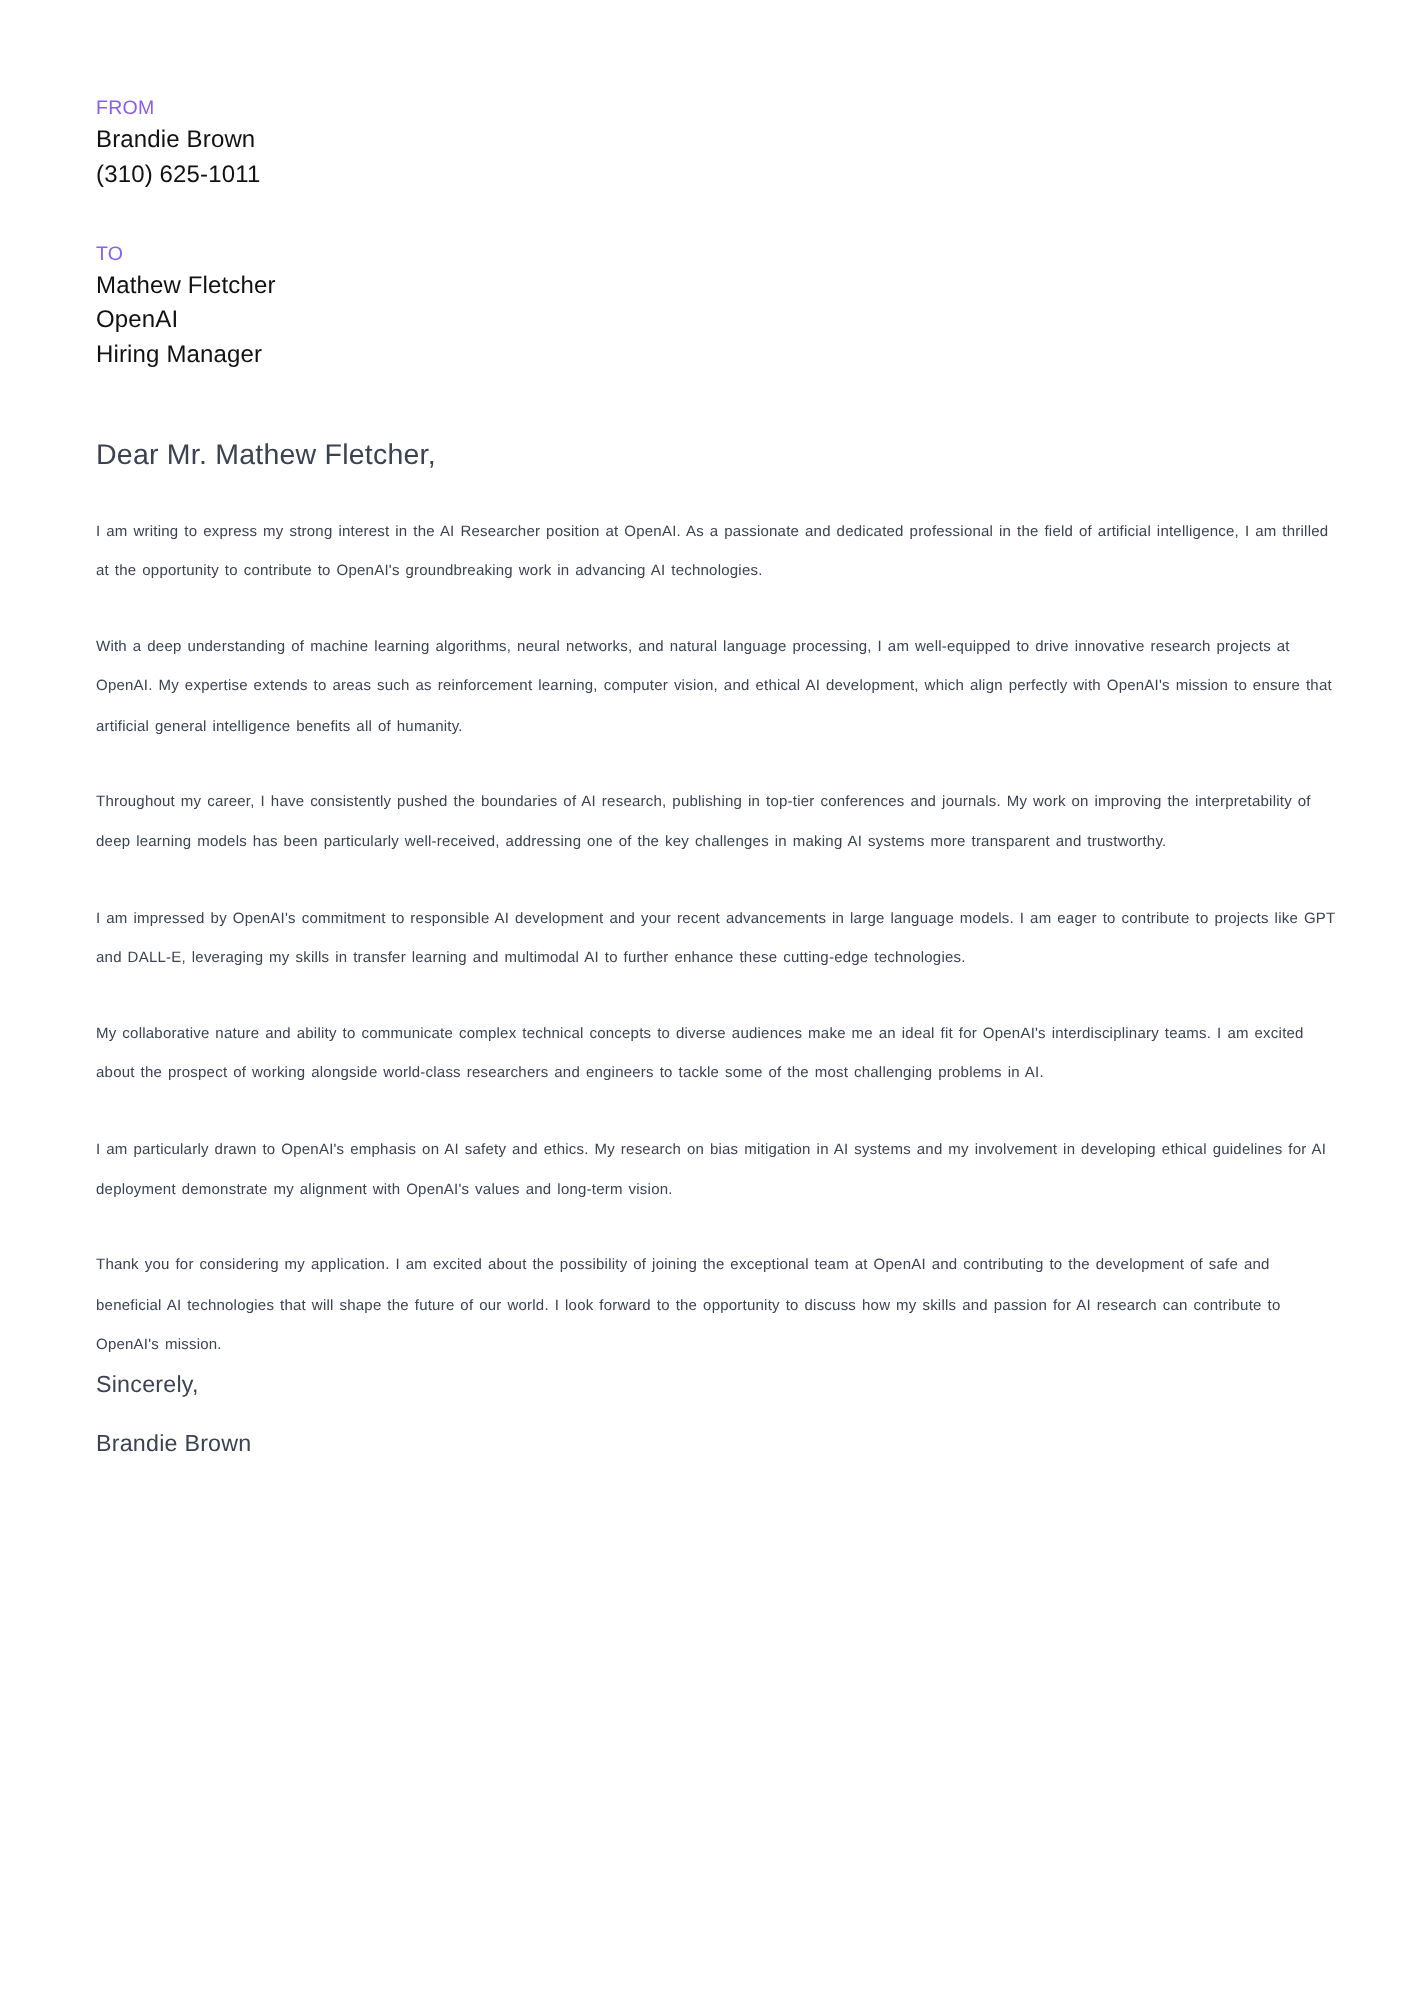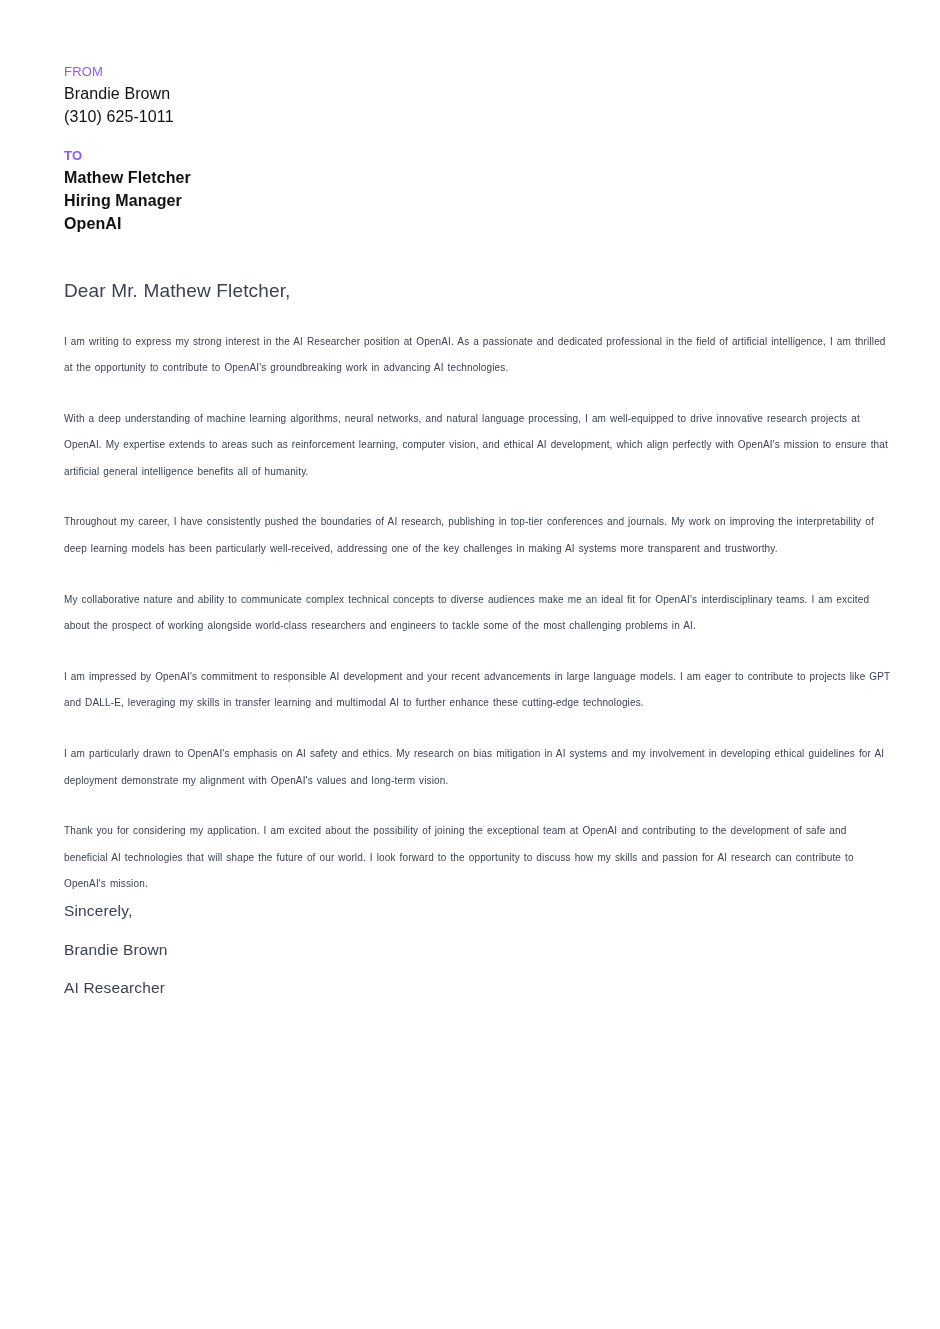--- a/index.html
+++ b/index.html
@@ -30,22 +30,21 @@
       letter-spacing: 0.2px;
       margin-bottom: 1px;
     }
     .addr-line {
       font-size: 16px;
       color: #111111;
       line-height: 23px;
       letter-spacing: 0.1px;
     }
     .to-block {
-      margin-top: 19px;
-      font-weight: bold;
+      margin-top: 32px;
     }
     .salutation {
       margin-top: 43px;
       font-size: 19px;
       line-height: 26.5px;
       color: #3b4252;
       letter-spacing: 0.15px;
     }
     .body-para {
       margin: 24px 0 0 0;
@@ -72,35 +71,34 @@
 
   <div class="addr-block">
     <div class="addr-label">FROM</div>
     <div class="addr-line">Brandie Brown</div>
     <div class="addr-line">(310) 625-1011</div>
   </div>
 
   <div class="addr-block to-block">
     <div class="addr-label">TO</div>
     <div class="addr-line">Mathew Fletcher</div>
+    <div class="addr-line">OpenAI</div>
     <div class="addr-line">Hiring Manager</div>
-    <div class="addr-line">OpenAI</div>
   </div>
 
   <div class="salutation">Dear Mr. Mathew Fletcher,</div>
 
   <div>
     <p class="body-para">I am writing to express my strong interest in the AI Researcher position at OpenAI. As a passionate and dedicated professional in the field of artificial intelligence, I am thrilled at the opportunity to contribute to OpenAI's groundbreaking work in advancing AI technologies.</p>
     <p class="body-para">With a deep understanding of machine learning algorithms, neural networks, and natural language processing, I am well-equipped to drive innovative research projects at OpenAI. My expertise extends to areas such as reinforcement learning, computer vision, and ethical AI development, which align perfectly with OpenAI's mission to ensure that artificial general intelligence benefits all of humanity.</p>
     <p class="body-para">Throughout my career, I have consistently pushed the boundaries of AI research, publishing in top-tier conferences and journals. My work on improving the interpretability of deep learning models has been particularly well-received, addressing one of the key challenges in making AI systems more transparent and trustworthy.</p>
+    <p class="body-para">I am impressed by OpenAI's commitment to responsible AI development and your recent advancements in large language models. I am eager to contribute to projects like GPT and DALL-E, leveraging my skills in transfer learning and multimodal AI to further enhance these cutting-edge technologies.</p>
     <p class="body-para">My collaborative nature and ability to communicate complex technical concepts to diverse audiences make me an ideal fit for OpenAI's interdisciplinary teams. I am excited about the prospect of working alongside world-class researchers and engineers to tackle some of the most challenging problems in AI.</p>
-    <p class="body-para">I am impressed by OpenAI's commitment to responsible AI development and your recent advancements in large language models. I am eager to contribute to projects like GPT and DALL-E, leveraging my skills in transfer learning and multimodal AI to further enhance these cutting-edge technologies.</p>
     <p class="body-para">I am particularly drawn to OpenAI's emphasis on AI safety and ethics. My research on bias mitigation in AI systems and my involvement in developing ethical guidelines for AI deployment demonstrate my alignment with OpenAI's values and long-term vision.</p>
     <p class="body-para">Thank you for considering my application. I am excited about the possibility of joining the exceptional team at OpenAI and contributing to the development of safe and beneficial AI technologies that will shape the future of our world. I look forward to the opportunity to discuss how my skills and passion for AI research can contribute to OpenAI's mission.</p>
   </div>
 
   <div class="closing">
     <div class="closing-line">Sincerely,</div>
     <div class="closing-line">Brandie Brown</div>
-    <div class="closing-line">AI Researcher</div>
   </div>
 
 </div>
 
 </body></html>

